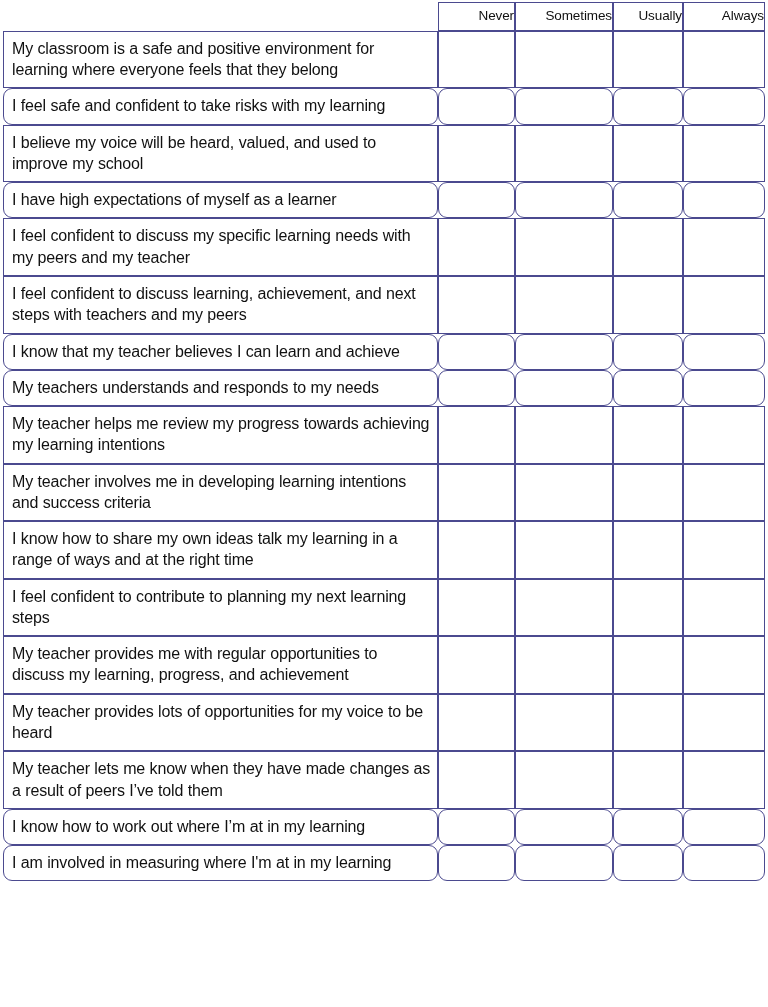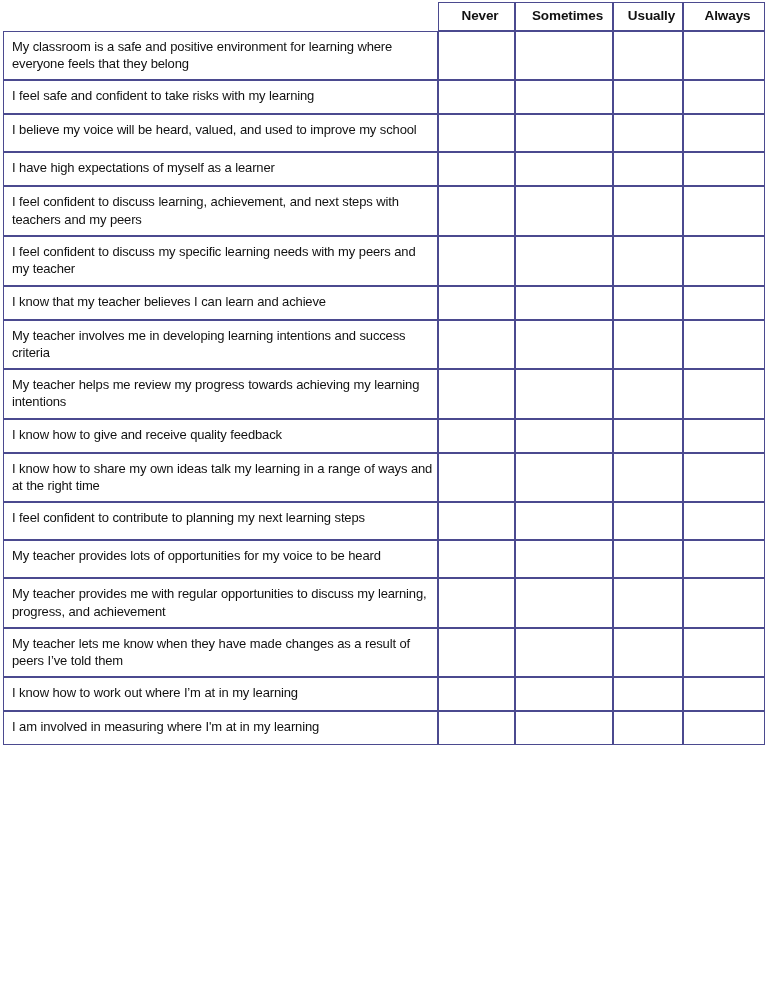--- a/index.html
+++ b/index.html
@@ -43,49 +43,49 @@
   
   th, td {
     border: 1px solid #4b4a8f;
     background: #ffffff;
     vertical-align: top;
     box-sizing: border-box;
   }
 
   
   thead th {
-    font-weight: 700;
+    font-weight: 400;
     font-size: 13.5px;
     line-height: 1.25;
     padding: 5px 0 5px 7px;
-    text-align: center;
+    text-align: right;
     height: 28px;
     letter-spacing: -0.1px;
   }
   thead th.statement-head-spacer {
     border: none;
     background: transparent;
   }
 
   
   td.statement-cell {
-    font-size: 13px;
+    font-size: 16px;
     line-height: 1.33;
     padding: 6px 4px 7px 8px;
     letter-spacing: -0.15px;
     word-spacing: 0.2px;
   }
 
   
   td.response-cell {
     padding: 0;
   }
 
   
-  tr.row-1line td { height: 34px; }
+  tr.row-1line td { height: 34px; border-radius: 9px; }
   tr.row-2line td { height: 38px; }
 </style>
 </head>
 <body>
 
 <div class="survey-sheet">
   <table class="survey-table">
     <colgroup>
       <col class="c-statement">
       <col class="c-resp-never">
@@ -125,84 +125,84 @@
           <td class="response-cell"></td>
         </tr>
         <tr class="row-1line">
           <td class="statement-cell">I have high expectations of myself as a learner</td>
           <td class="response-cell"></td>
           <td class="response-cell"></td>
           <td class="response-cell"></td>
           <td class="response-cell"></td>
         </tr>
         <tr class="row-2line">
+          <td class="statement-cell">I feel confident to discuss my specific learning needs with my peers and my teacher</td>
+          <td class="response-cell"></td>
+          <td class="response-cell"></td>
+          <td class="response-cell"></td>
+          <td class="response-cell"></td>
+        </tr>
+        <tr class="row-2line">
           <td class="statement-cell">I feel confident to discuss learning, achievement, and next steps with teachers and my peers</td>
           <td class="response-cell"></td>
           <td class="response-cell"></td>
           <td class="response-cell"></td>
           <td class="response-cell"></td>
         </tr>
-        <tr class="row-2line">
-          <td class="statement-cell">I feel confident to discuss my specific learning needs with my peers and my teacher</td>
-          <td class="response-cell"></td>
-          <td class="response-cell"></td>
-          <td class="response-cell"></td>
-          <td class="response-cell"></td>
-        </tr>
         <tr class="row-1line">
           <td class="statement-cell">I know that my teacher believes I can learn and achieve</td>
           <td class="response-cell"></td>
           <td class="response-cell"></td>
           <td class="response-cell"></td>
           <td class="response-cell"></td>
         </tr>
+        <tr class="row-1line">
+          <td class="statement-cell">My teachers understands and responds to my needs</td>
+          <td class="response-cell"></td>
+          <td class="response-cell"></td>
+          <td class="response-cell"></td>
+          <td class="response-cell"></td>
+        </tr>
+        <tr class="row-2line">
+          <td class="statement-cell">My teacher helps me review my progress towards achieving my learning intentions</td>
+          <td class="response-cell"></td>
+          <td class="response-cell"></td>
+          <td class="response-cell"></td>
+          <td class="response-cell"></td>
+        </tr>
         <tr class="row-2line">
           <td class="statement-cell">My teacher involves me in developing learning intentions and success criteria</td>
           <td class="response-cell"></td>
           <td class="response-cell"></td>
           <td class="response-cell"></td>
           <td class="response-cell"></td>
         </tr>
         <tr class="row-2line">
-          <td class="statement-cell">My teacher helps me review my progress towards achieving my learning intentions</td>
-          <td class="response-cell"></td>
-          <td class="response-cell"></td>
-          <td class="response-cell"></td>
-          <td class="response-cell"></td>
-        </tr>
-        <tr class="row-1line">
-          <td class="statement-cell">I know how to give and receive quality feedback</td>
-          <td class="response-cell"></td>
-          <td class="response-cell"></td>
-          <td class="response-cell"></td>
-          <td class="response-cell"></td>
-        </tr>
-        <tr class="row-2line">
           <td class="statement-cell">I know how to share my own ideas talk my learning in a range of ways and at the right time</td>
           <td class="response-cell"></td>
           <td class="response-cell"></td>
           <td class="response-cell"></td>
           <td class="response-cell"></td>
         </tr>
         <tr class="row-2line">
           <td class="statement-cell">I feel confident to contribute to planning my next learning steps</td>
           <td class="response-cell"></td>
           <td class="response-cell"></td>
           <td class="response-cell"></td>
           <td class="response-cell"></td>
         </tr>
         <tr class="row-2line">
+          <td class="statement-cell">My teacher provides me with regular opportunities to discuss my learning, progress, and achievement</td>
+          <td class="response-cell"></td>
+          <td class="response-cell"></td>
+          <td class="response-cell"></td>
+          <td class="response-cell"></td>
+        </tr>
+        <tr class="row-2line">
           <td class="statement-cell">My teacher provides lots of opportunities for my voice to be heard</td>
-          <td class="response-cell"></td>
-          <td class="response-cell"></td>
-          <td class="response-cell"></td>
-          <td class="response-cell"></td>
-        </tr>
-        <tr class="row-2line">
-          <td class="statement-cell">My teacher provides me with regular opportunities to discuss my learning, progress, and achievement</td>
           <td class="response-cell"></td>
           <td class="response-cell"></td>
           <td class="response-cell"></td>
           <td class="response-cell"></td>
         </tr>
         <tr class="row-2line">
           <td class="statement-cell">My teacher lets me know when they have made changes as a result of peers I’ve told them</td>
           <td class="response-cell"></td>
           <td class="response-cell"></td>
           <td class="response-cell"></td>

